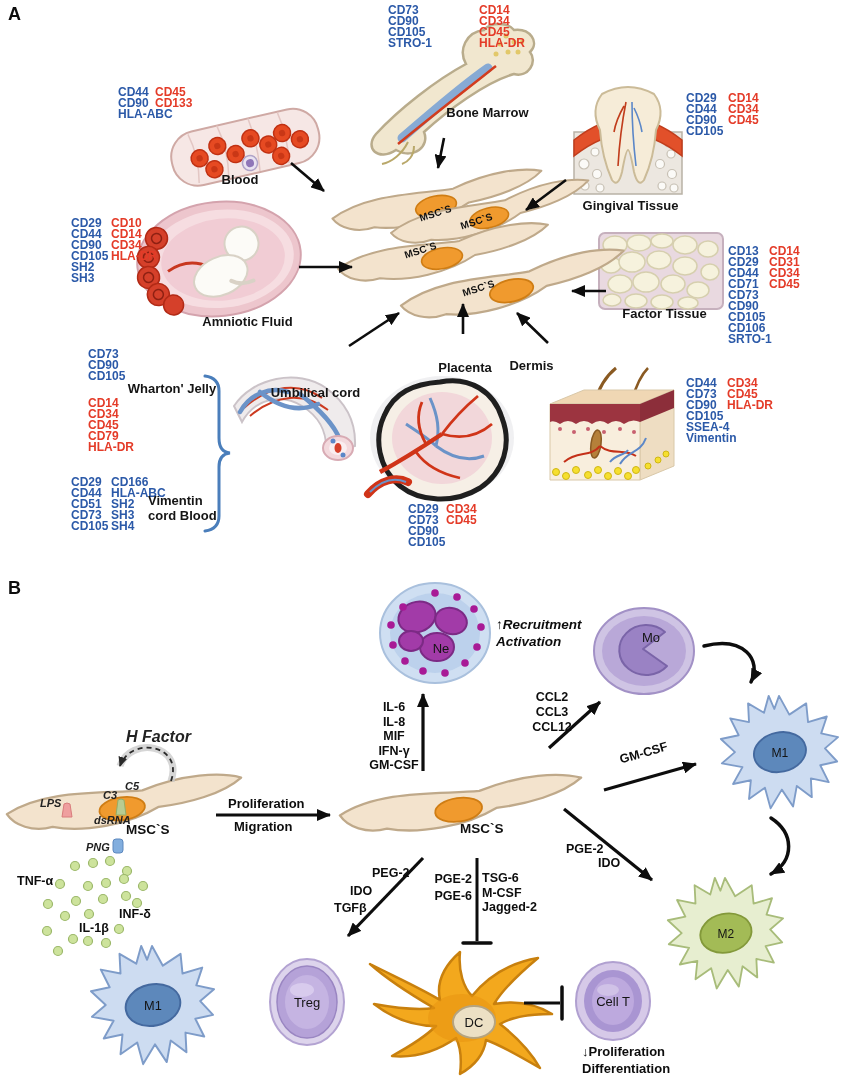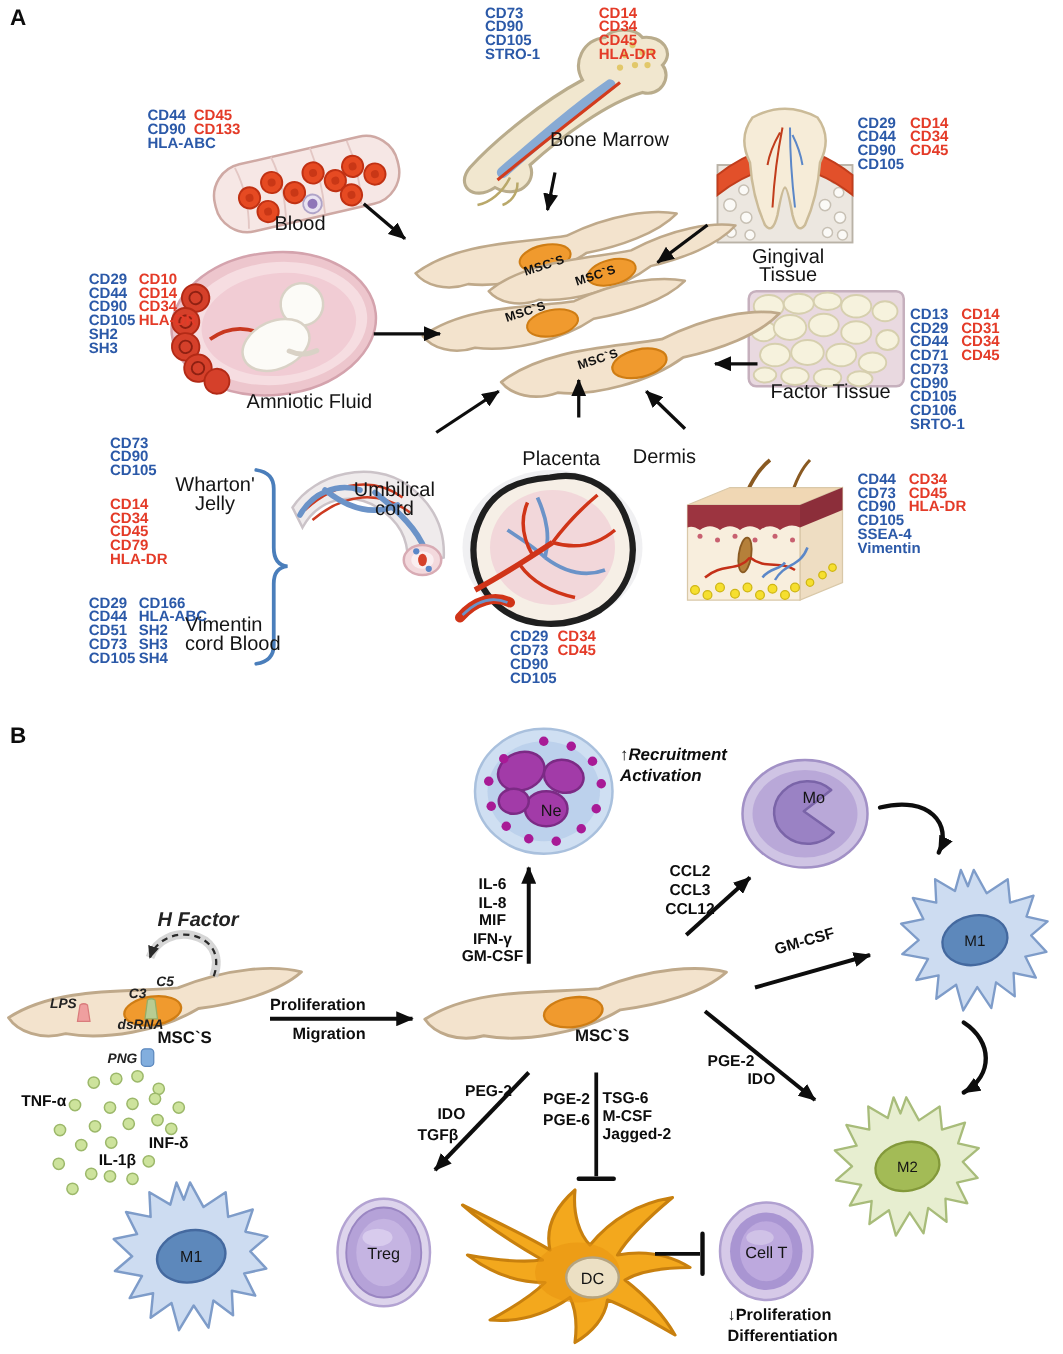--- a/index.html
+++ b/index.html
@@ -4,21 +4,21 @@
 <style>
   html,body{margin:0;padding:0;background:#fff}
   .canvas{position:relative;width:850px;height:1083px;background:#fff;overflow:hidden;
           font-family:"Liberation Sans",sans-serif;color:#111}
   .abs{position:absolute}
   svg.abs{overflow:visible}
   .plabel{position:absolute;font-weight:bold;font-size:18px;color:#0d0d0d}
   .mk{position:absolute;font-weight:bold;font-size:12px;line-height:11px;white-space:pre-line}
   .pos{color:#2b59a8}
   .neg{color:#e43b28}
-  .olabel{position:absolute;font-weight:normal;font-size:16px;line-height:15px;color:#141414;text-align:center;white-space:pre-line}
+  .olabel{position:absolute;font-weight:bold;font-size:13px;line-height:15px;color:#141414;text-align:center;white-space:pre-line}
   .msc{position:absolute;font-weight:bold;font-size:10px;color:#111;transform:rotate(-18deg);transform-origin:left top;letter-spacing:.2px}
   .mscB{position:absolute;font-weight:bold;font-size:13.5px;color:#111}
   .factor{position:absolute;font-weight:bold;font-size:12.5px;line-height:14.5px;color:#0d0d0d;white-space:pre-line}
   .ital{position:absolute;font-style:italic;font-weight:bold;font-size:11px;color:#222}
   .recru{position:absolute;font-style:italic;font-weight:bold;font-size:13.5px;line-height:17px;color:#0d0d0d;white-space:pre-line}
   .cl{font-size:13px;font-weight:normal;fill:#141414;text-anchor:middle}
   .ar{stroke:#0d0d0d;stroke-width:2.6;fill:none}
   .arB{stroke:#0d0d0d;stroke-width:3.2;fill:none}
   .tb{stroke:#0d0d0d;stroke-width:3;fill:none}
   .cap{stroke:#0d0d0d;stroke-width:3.5;stroke-linecap:round}
@@ -461,21 +461,21 @@
 <div class="mk pos" style="left:111px;top:477px">CD166
 HLA-ABC
 SH2
 SH3
 SH4</div>
 <div class="olabel" style="left:148px;top:493px;width:88px;text-align:left">Vimentin
 cord Blood</div>
 
 <div class="olabel" style="left:268px;top:385px;width:95px">Umbilical cord</div>
 
-<div class="olabel" style="left:404px;top:360px;width:90px">Placenta</div>
+<div class="olabel" style="left:420px;top:360px;width:90px">Placenta</div>
 <div class="mk pos" style="left:408px;top:504px">CD29
 CD73
 CD90
 CD105</div>
 <div class="mk neg" style="left:446px;top:504px">CD34
 CD45</div>
 
 <div class="olabel" style="left:494px;top:358px;width:75px">Dermis</div>
 <div class="mk pos" style="left:686px;top:378px">CD44
 CD73
@@ -498,29 +498,29 @@
 <div class="ital" style="left:125px;top:780px">C5</div>
 <div class="ital" style="left:94px;top:814px">dsRNA</div>
 <div class="ital" style="left:86px;top:841px">PNG</div>
 <div class="mscB" style="left:126px;top:822px">MSC`S</div>
 <div class="mscB" style="left:460px;top:821px">MSC`S</div>
 
 <div class="factor" style="left:17px;top:874px">TNF-α</div>
 <div class="factor" style="left:119px;top:907px">INF-δ</div>
 <div class="factor" style="left:79px;top:921px">IL-1β</div>
 
-<div class="factor" style="left:216px;top:797px;font-size:13px">Proliferation</div>
+<div class="factor" style="left:228px;top:797px;font-size:13px">Proliferation</div>
 <div class="factor" style="left:234px;top:820px;font-size:13px">Migration</div>
 
 <div class="factor" style="left:366px;top:700px;width:56px;text-align:center">IL-6
 IL-8
 MIF
 IFN-γ
 GM-CSF</div>
-<div class="recru" style="left:496px;top:595px">↑Recruitment
+<div class="recru" style="left:496px;top:616px">↑Recruitment
 Activation</div>
 <div class="factor" style="left:516px;top:690px;width:72px;text-align:center;line-height:15px">CCL2
 CCL3
 CCL12</div>
 
 <div class="factor" style="left:618px;top:753px;transform:rotate(-16deg);transform-origin:left top">GM-CSF</div>
 
 <div class="factor" style="left:566px;top:842px">PGE-2</div>
 <div class="factor" style="left:598px;top:856px">IDO</div>
 

